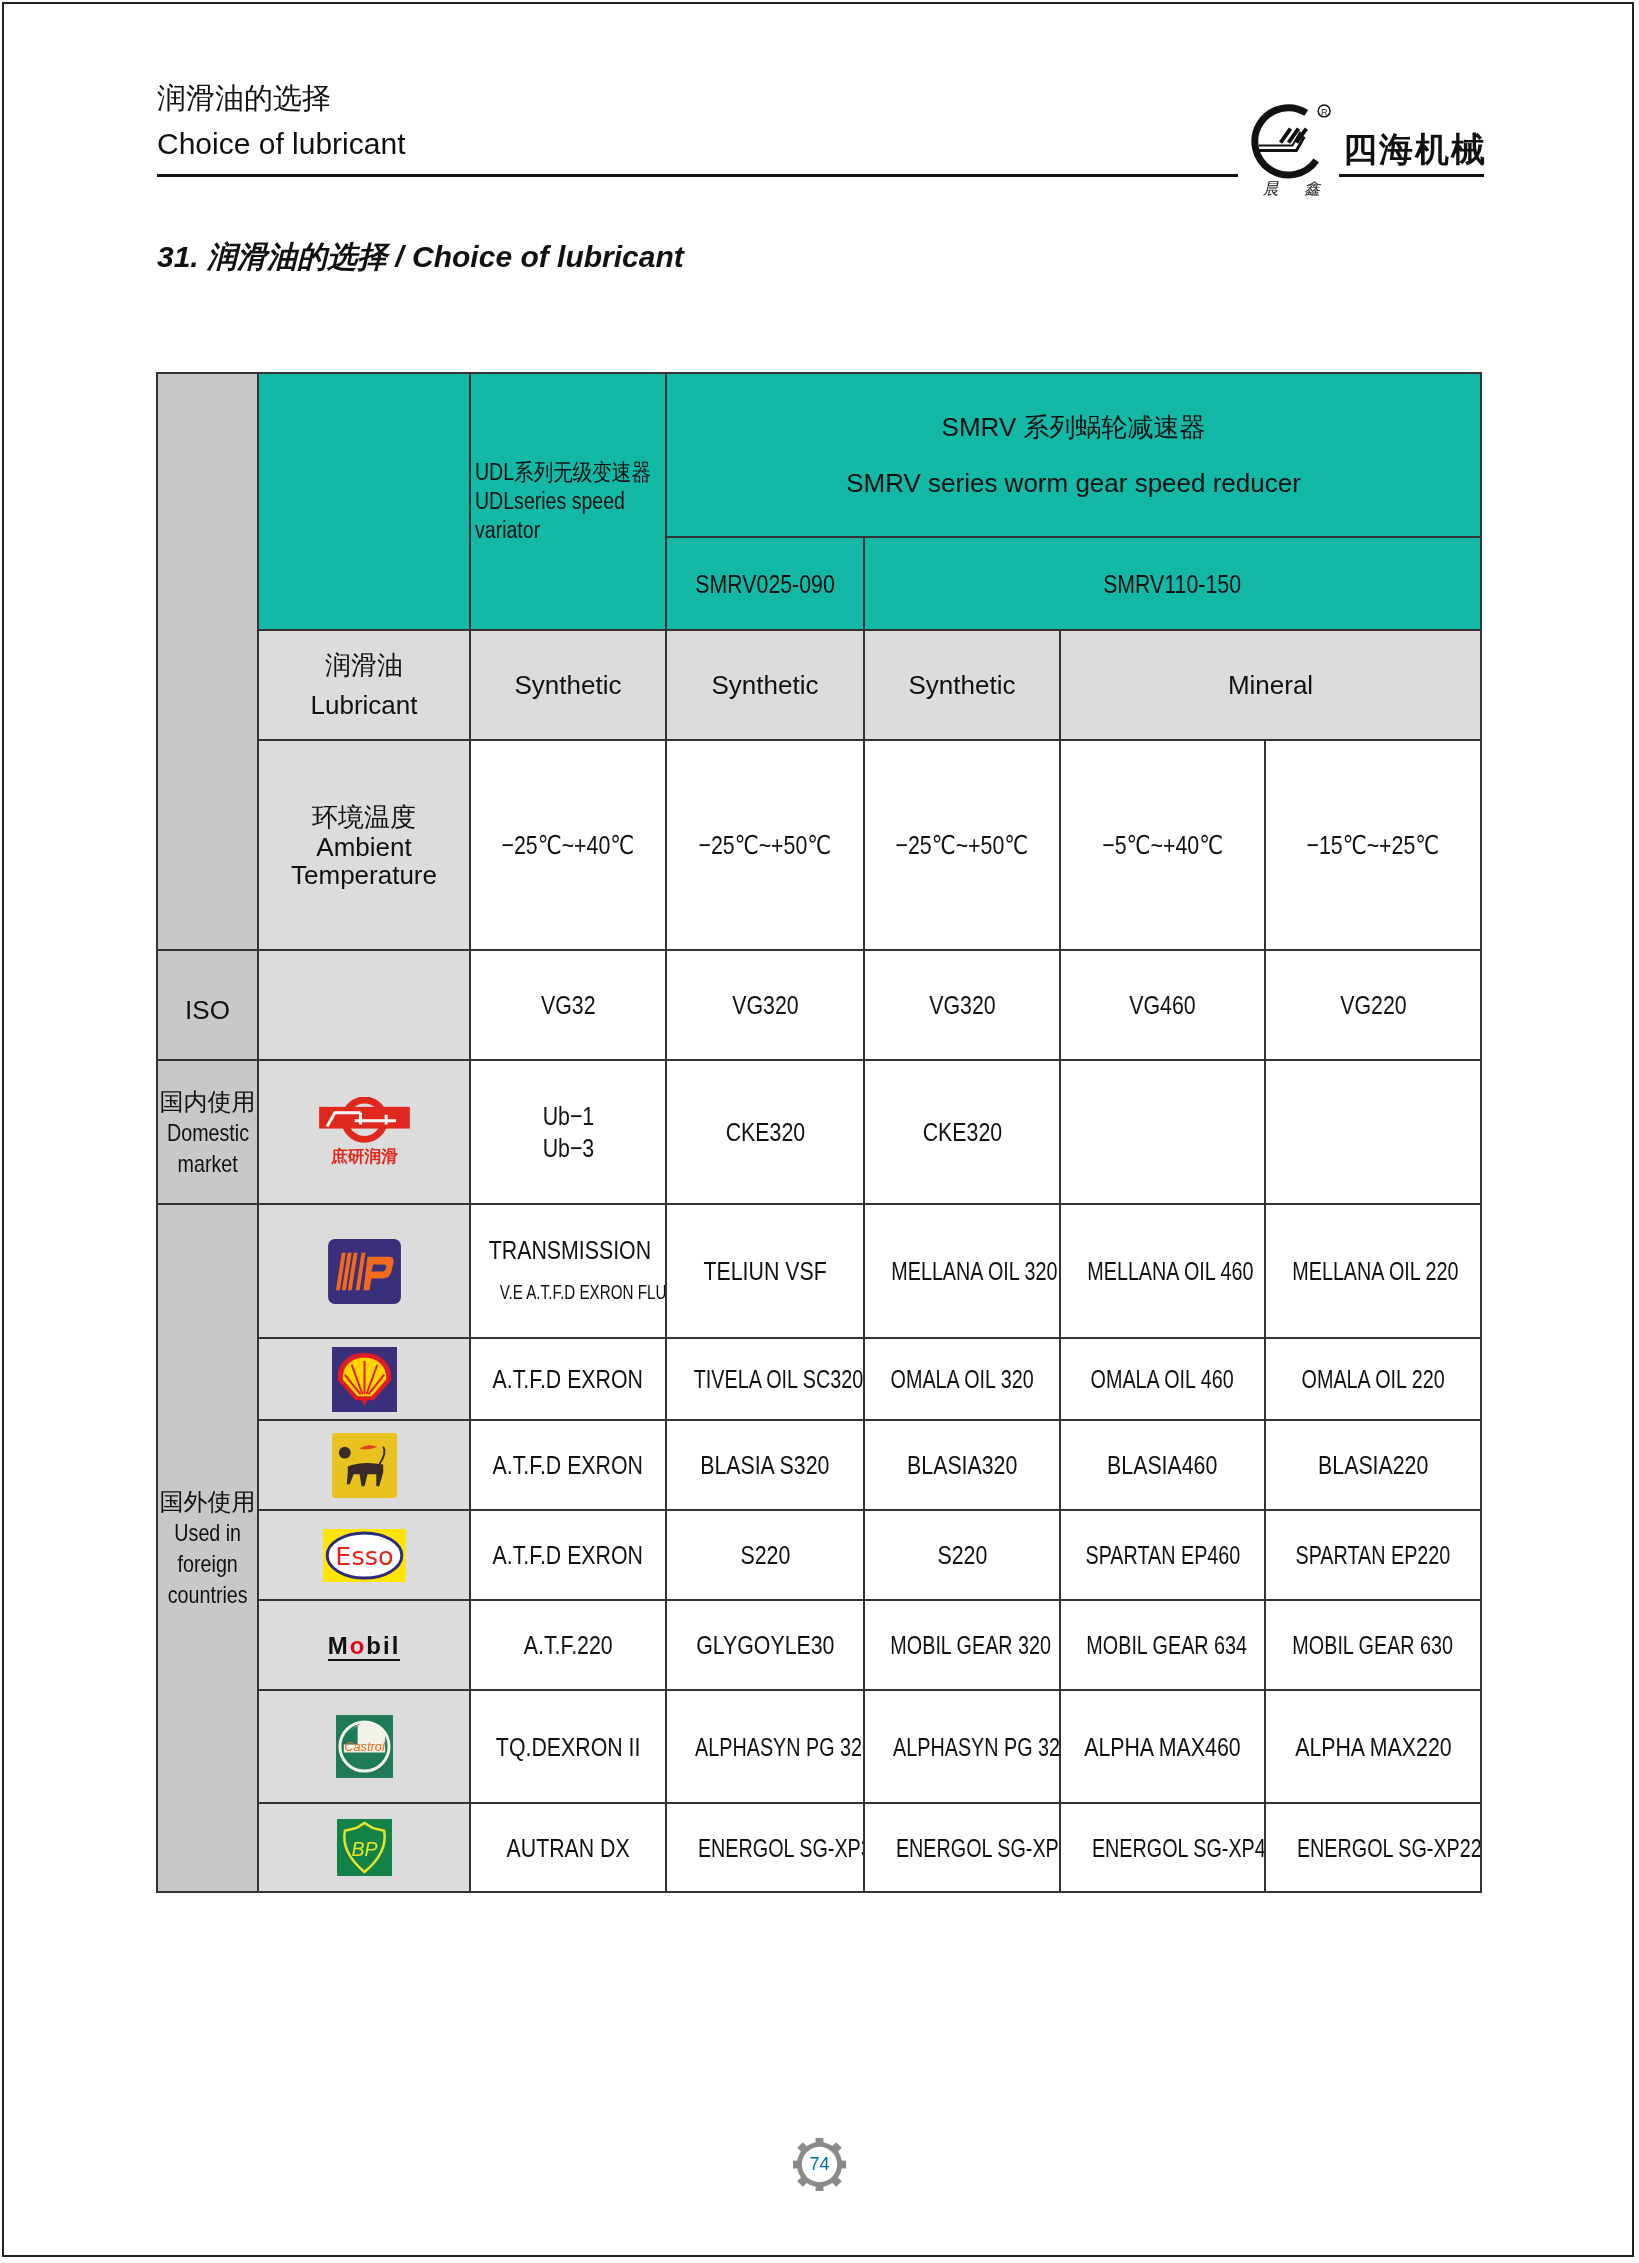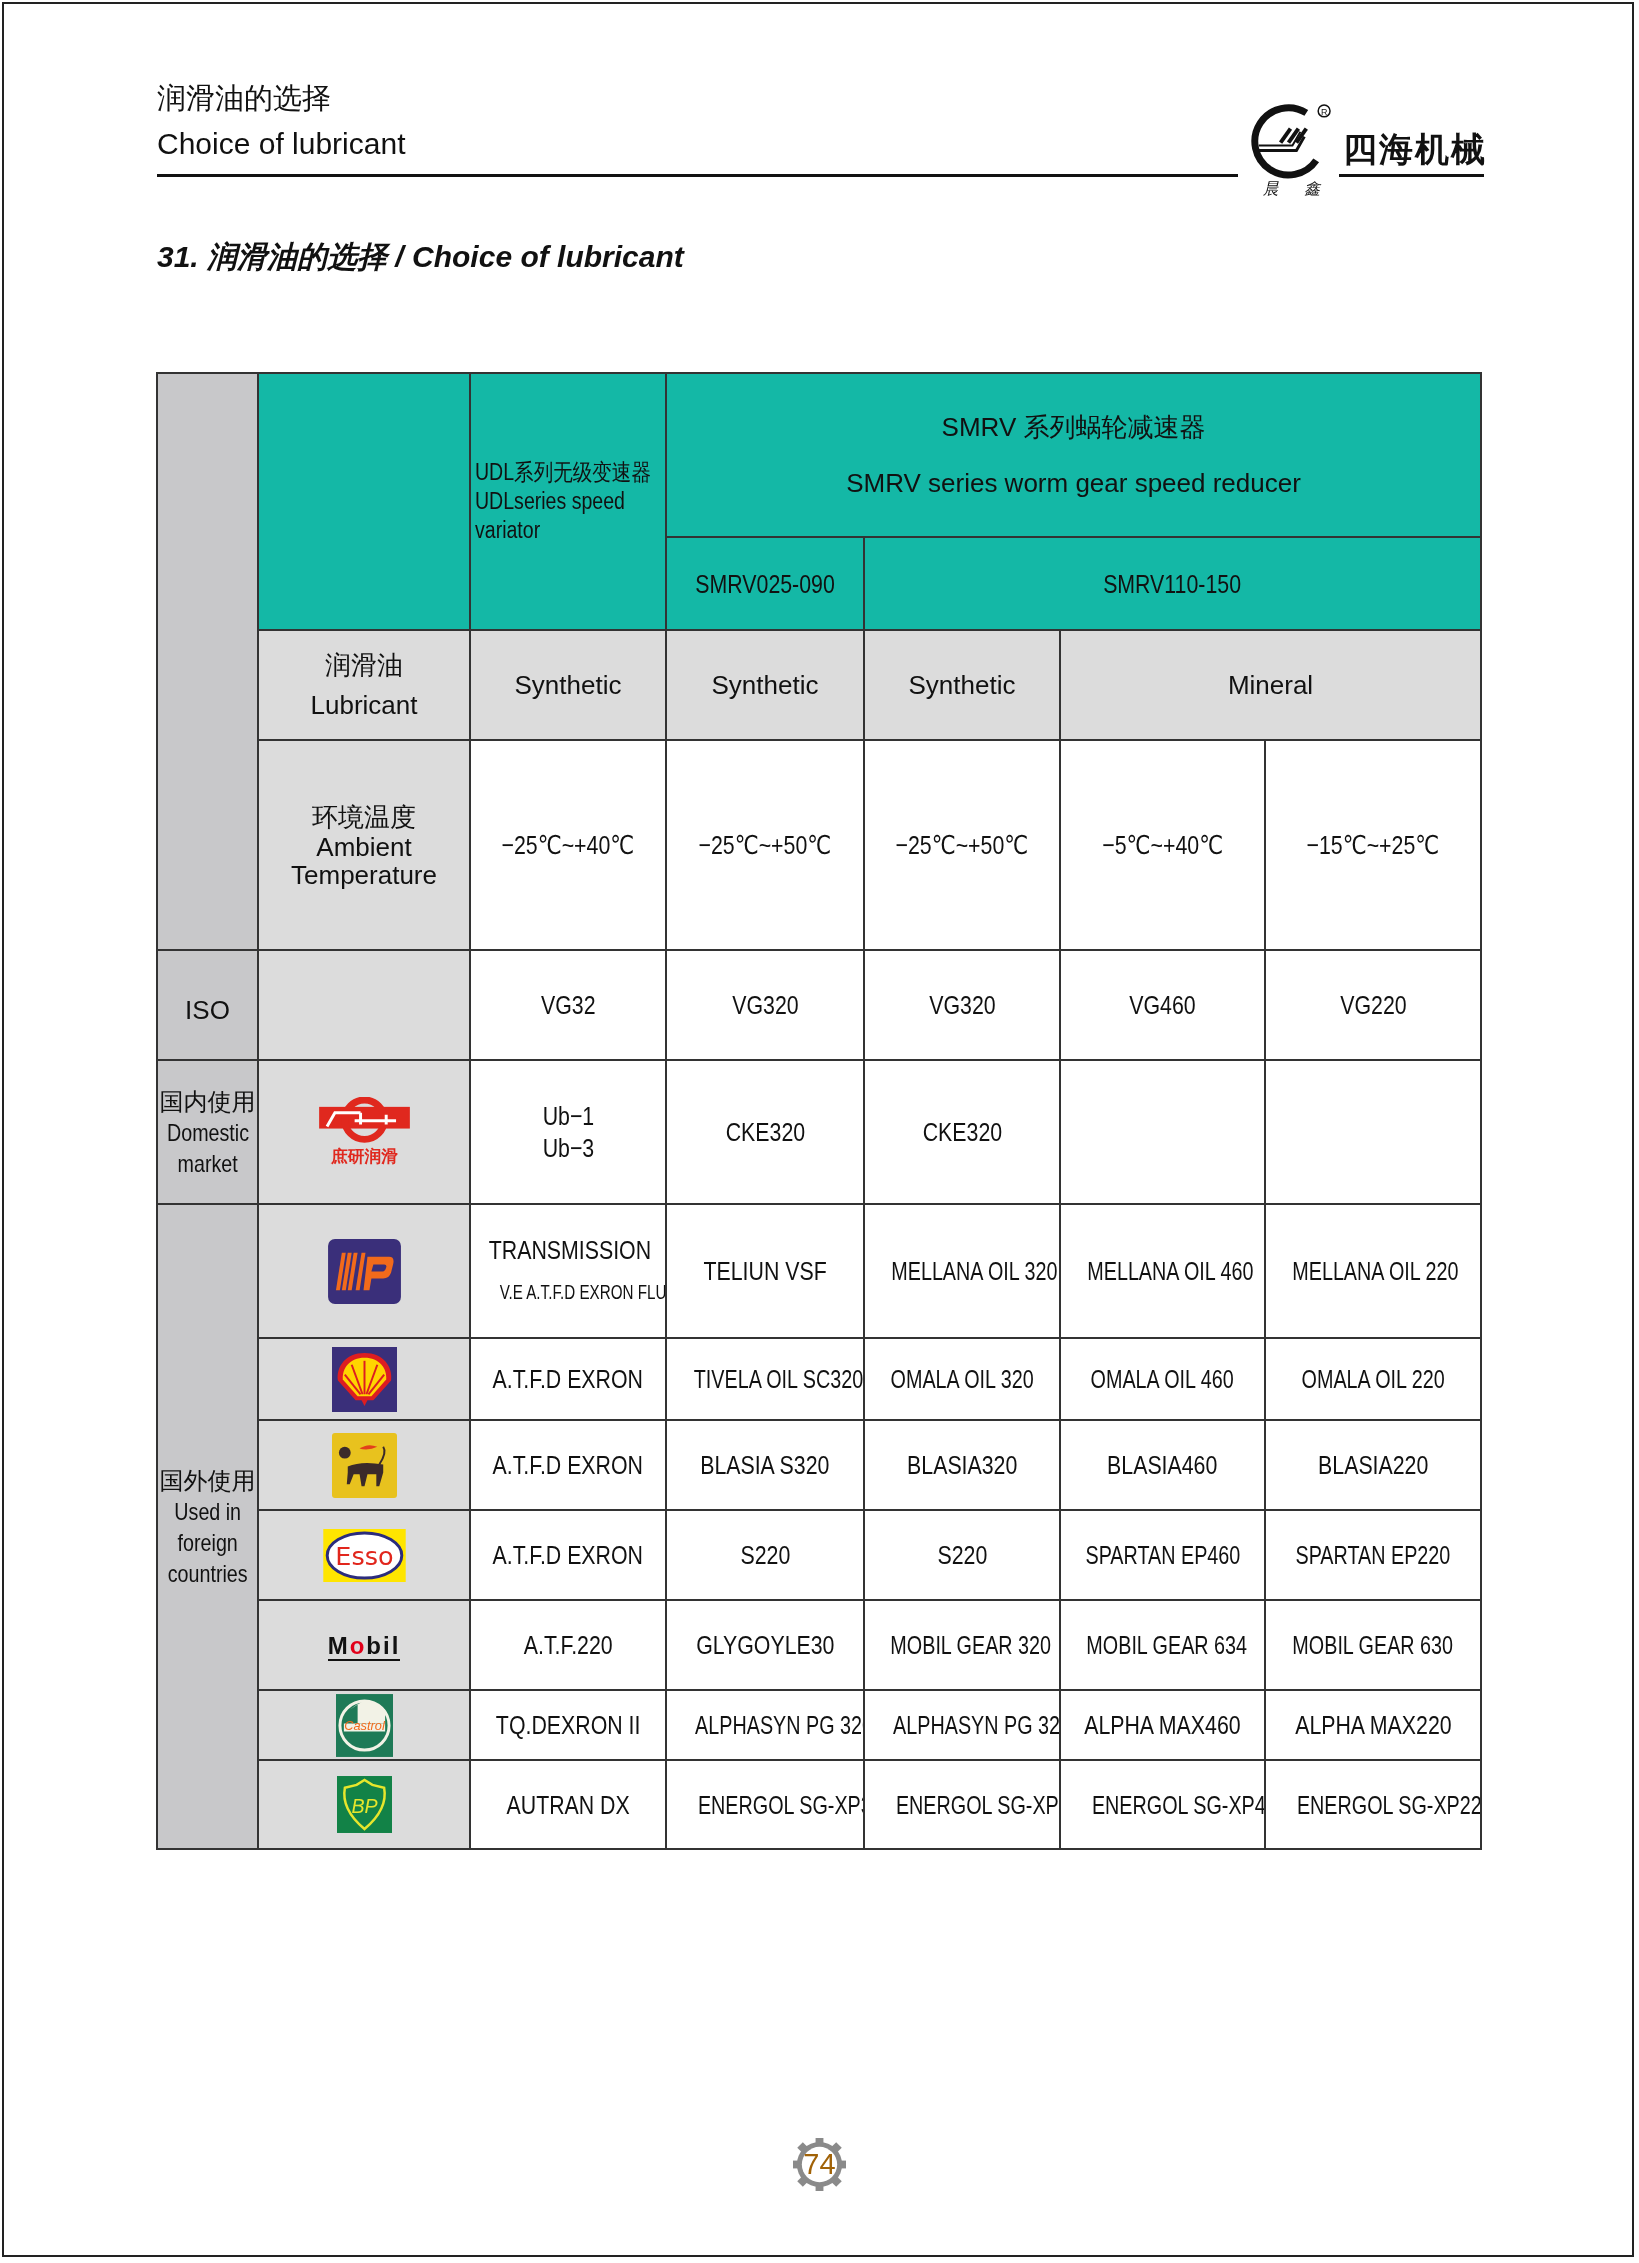--- a/index.html
+++ b/index.html
@@ -38,21 +38,21 @@
   .cond2 { display: inline-block; transform: scaleX(0.76); transform-origin: center; white-space: nowrap; }
   .udl { text-align: left !important; font-size: 23px !important; line-height: 29px !important; padding-left: 4px !important; vertical-align: middle; }
   .udl span { display: block; transform: scaleX(0.85); transform-origin: left; white-space: nowrap; }
   .side { font-size: 24px !important; line-height: 31px !important; }
   .brand-logo { display: inline-block; vertical-align: middle; }
   .page-num {
     position: absolute; left: 793px; top: 2138px; width: 53px; height: 53px;
   }
   .page-num-text {
     position: absolute; left: 793px; top: 2138px; width: 53px; height: 53px; line-height: 53px;
-    text-align: center; font-size: 29px; color: #a16207;
+    text-align: center; font-size: 18px; color: #0369a1;
   }
 </style>
 </head>
 <body>
 
 <div class="page-frame"></div>
 
 <div class="hdr-cn">润滑油的选择</div>
 <div class="hdr-en">Choice of lubricant</div>
 <div class="hdr-rule-left"></div>
@@ -248,21 +248,21 @@
         <span>M</span><span style="color:#e2001a">o</span><span>bil</span>
       </span>
     </td>
     <td class="w"><span class="cond">A.T.F.220</span></td>
     <td class="w"><span class="cond">GLYGOYLE30</span></td>
     <td class="w"><span class="cond2">MOBIL GEAR 320</span></td>
     <td class="w"><span class="cond2">MOBIL GEAR 634</span></td>
     <td class="w"><span class="cond2">MOBIL GEAR 630</span></td>
   </tr>
 
-  <tr style="height:70px">
+  <tr style="height:113px">
     <td class="g3">
       <svg class="brand-logo" width="57" height="63" viewBox="0 0 58 64">
         <rect width="58" height="64" fill="#1e7a57"></rect>
         <circle cx="29" cy="32" r="25" fill="none" stroke="#f2f2e6" stroke-width="3"></circle>
         <path d="M14 16 L22 10 L22 30 L50 30 L50 16 Q40 6 26 8 Z" fill="#f2f2e6"></path>
         <path d="M8 30 L50 30 L50 38 L8 38 Z" fill="#f2f2e6"></path>
         <text x="29" y="37" font-size="13" text-anchor="middle" fill="#f26a1b" font-style="italic" font-family="Liberation Sans, sans-serif">Castrol</text>
       </svg>
     </td>
     <td class="w"><span class="cond">TQ.DEXRON II</span></td>

